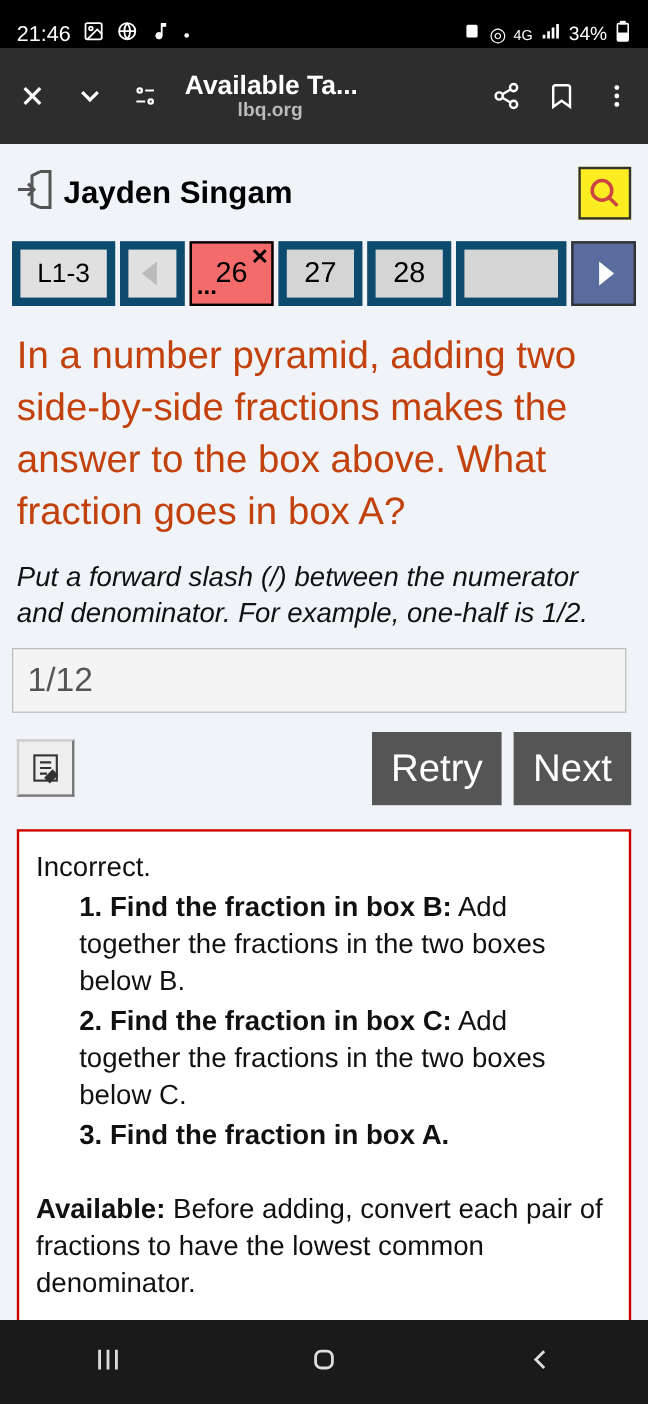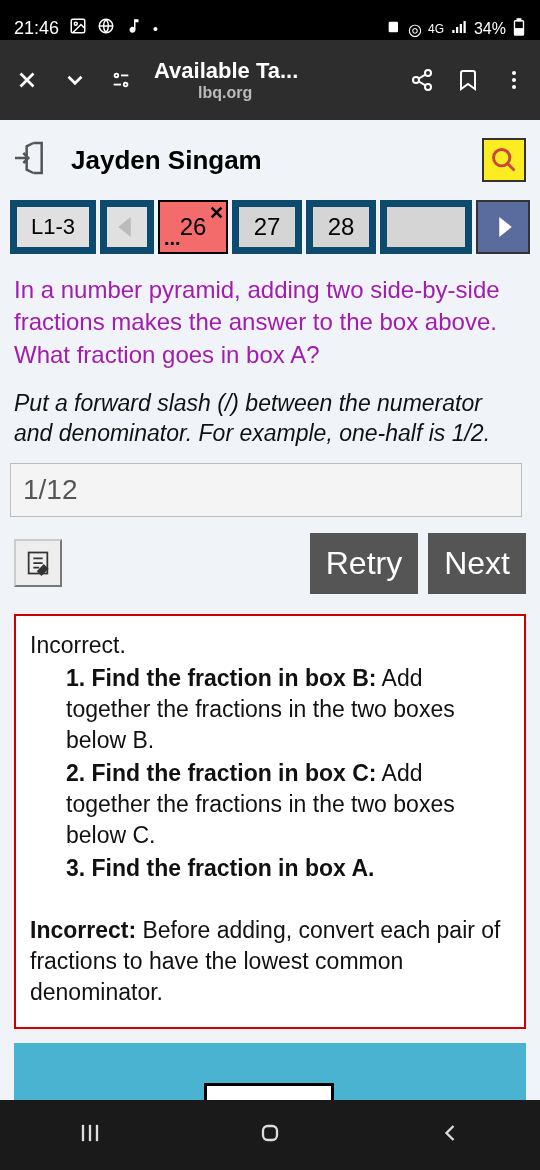--- a/index.html
+++ b/index.html
@@ -33,21 +33,21 @@
 }
 .browser-bar .title-block { flex: 1; color: #fff; overflow: hidden; font-weight: bold; }
 .browser-bar .title { font-size: 22px; white-space: nowrap; overflow: hidden; text-overflow: ellipsis; }
 .browser-bar .subtitle { font-size: 16px; color: #bbb; margin-left: 44px; }
 .bb-icon { color: #fff; display: flex; align-items: center; justify-content: center; }
 .content { background: #f0f4f8; }
 .user-row {
   display: flex;
   align-items: center;
   padding: 18px 14px 18px 10px;
-  gap: 21px;
+  gap: 3px;
 }
 .user-row .name { font-size: 26px; font-weight: bold; flex: 1; }
 .search-btn {
   width: 44px; height: 44px;
   background: #fbed21;
   border: 2px solid #333;
   display: flex; align-items: center; justify-content: center;
 }
 .nav-row {
   display: flex;
@@ -68,24 +68,24 @@
 .page-cell { width:70px; background: #d5d5d5; }
 .page-cell.current {
   background: #f36b6b;
   border: 2px solid #000;
 }
 .page-cell.current .dots { position:absolute; left:4px; bottom:2px; font-size:20px; font-weight:bold; }
 .page-cell.current .x { position:absolute; right:2px; top:0px; font-size:18px; font-weight:bold; }
 .spacer-cell { flex:1; background: #d5d5d5; }
 .next-arrow { width: 54px; background: #5a6b9e; border:2px solid #333; }
 .question {
-  font-size: 24px;
+  font-size: 32px;
   line-height: 1.35;
   padding: 10px 14px 14px;
-  color: #a21caf;
+  color: #c2410c;
 }
 .hint {
   font-size: 23px;
   font-style: italic;
   padding: 4px 14px 14px;
   color: #111;
   line-height:1.3;
 }
 .answer-input {
   margin: 0 10px;
@@ -307,21 +307,21 @@
     <button class="btn">Retry</button>
     <button class="btn">Next</button>
   </div>
 
   <div class="feedback">
     <div>Incorrect.</div>
     <div class="step"><b>1. Find the fraction in box B:</b><span> Add together the fractions in the two boxes below B.</span></div>
     <div class="step"><b>2. Find the fraction in box C:</b><span> Add together the fractions in the two boxes below C.</span></div>
     <div class="step"><b>3. Find the fraction in box A.</b></div>
     <br>
-    <div><b>Incorrect:</b><span> Before adding, convert each pair of fractions to have the lowest common denominator.</span></div>
+    <div><b>Available:</b><span> Before adding, convert each pair of fractions to have the lowest common denominator.</span></div>
   </div>
 
   <div class="pyramid-area">
     <div class="pyr-box box-a">A</div>
     <div class="pyr-box box-b"></div>
     <div class="pyr-box box-c"></div>
   </div>
 </div>
 
 <div class="nav-bar">

